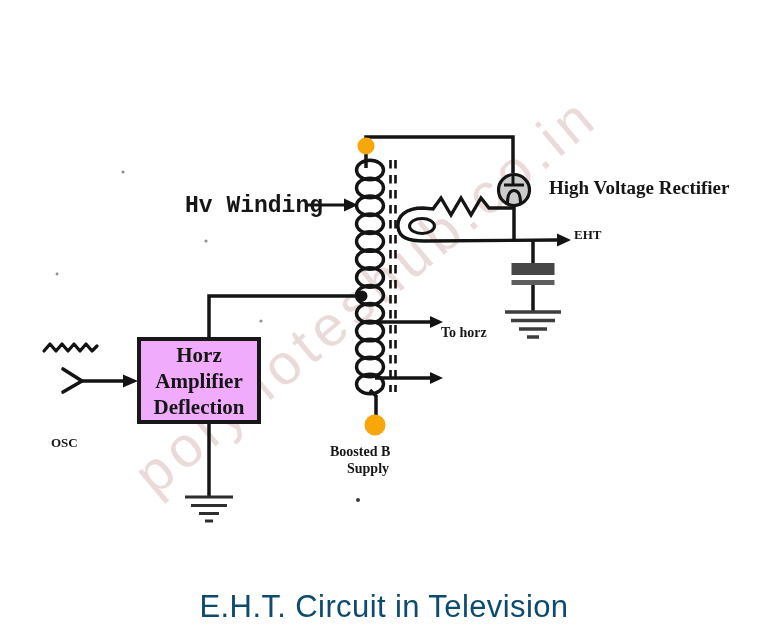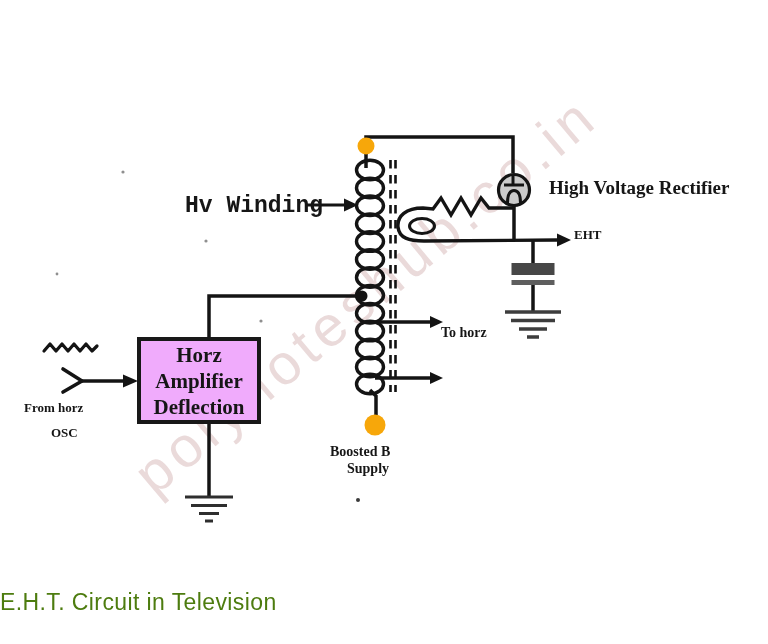--- a/index.html
+++ b/index.html
@@ -14,23 +14,23 @@
   .lbl.sz23{font-size:23px;}
   .lbl.sz21{font-size:14px;}
   .lbl.sz20{font-size:13px;}
   .lbl.sz19{font-size:19px;}
   .amp-box{position:absolute;left:137px;top:337px;width:124px;height:87px;
     box-sizing:border-box;border:4px solid #181818;background:#f0abfc;
     display:flex;flex-direction:column;align-items:center;justify-content:center;
     z-index:2;}
   .amp-box span{font-family:"Liberation Serif",serif;font-weight:700;font-size:21px;
     line-height:26px;color:#161616;}
-  .caption{position:absolute;left:0;right:0;top:589px;text-align:left;
-    font-family:"Liberation Sans",sans-serif;font-weight:500;font-size:23px;
-    letter-spacing:0.4px;color:#4d7c0f;z-index:2;}
+  .caption{position:absolute;left:0;right:0;top:589px;text-align:center;
+    font-family:"Liberation Sans",sans-serif;font-weight:500;font-size:31px;
+    letter-spacing:0.4px;color:#0c4a6e;z-index:2;}
 </style>
 </head>
 <body>
 
 <div id="stage">
 
   <div class="watermark">polynoteshub.co.in</div>
 
   <svg class="circuit" width="768" height="644" viewBox="0 0 768 644">
 
@@ -137,17 +137,16 @@
 
   <div class="lbl sz21" style="left:330px;top:444px;text-align:right;">Boosted B</div>
   <div class="lbl sz21" style="left:347px;top:461px;">Supply</div>
 
   <div class="amp-box">
     <span>Horz</span>
     <span>Amplifier</span>
     <span>Deflection</span>
   </div>
 
-  <div class="lbl sz20" style="left:24px;top:400px;">From horz</div>
-  <div class="lbl sz20" style="left:51px;top:425px;">OSC</div>
+  <div class="lbl sz20" style="left:51px;top:435px;">OSC</div>
 
   <div class="caption">E.H.T. Circuit in Television</div>
 </div>
 
 </body></html>

